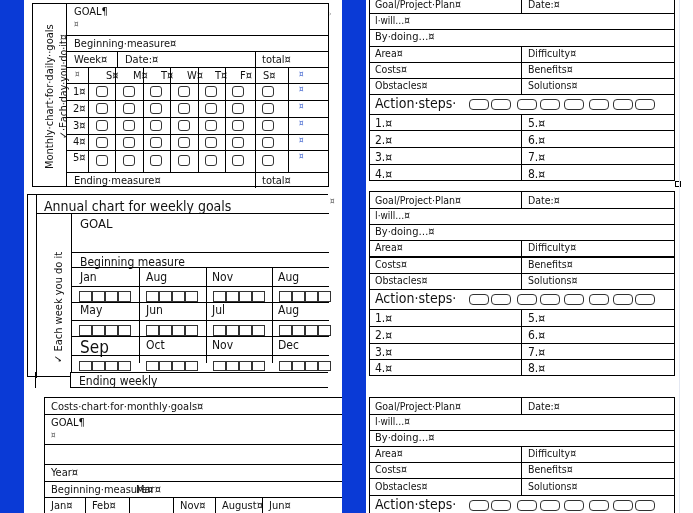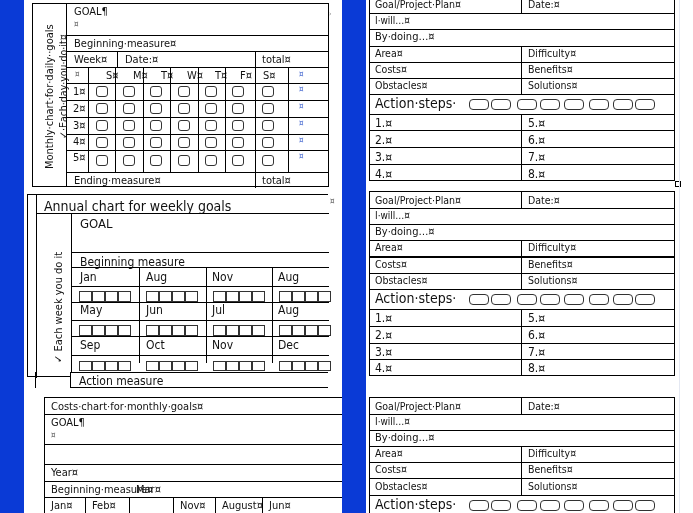--- a/index.html
+++ b/index.html
@@ -187,21 +187,21 @@
       <div class="wb" style="left:185px;top:130px;"></div>
         <div class="wb" style="left:198px;top:130px;"></div>
         <div class="wb" style="left:211px;top:130px;"></div>
         <div class="wb" style="left:224px;top:130px;"></div>
       <div class="wb" style="left:251px;top:130px;"></div>
         <div class="wb" style="left:264px;top:130px;"></div>
         <div class="wb" style="left:277px;top:130px;"></div>
         <div class="wb" style="left:290px;top:130px;"></div>
     </div>
     <div class="hl" style="left:43px;top:141px;width:258px;"></div>
-    <span class="t" style="left:52px;top:144px;font-size:12px;">Sep</span>
+    <span class="t" style="left:52px;top:144px;font-size:17px;">Sep</span>
     <span class="t" style="left:118px;top:144px;font-size:12px;">Oct</span>
     <span class="t" style="left:184px;top:144px;font-size:12px;">Nov</span>
     <span class="t" style="left:250px;top:144px;font-size:12px;">Dec</span>
     <div class="hl" style="left:43px;top:160px;width:258px;"></div>
     <div>
       <div class="wb" style="left:51px;top:166px;height:10px;"></div>
         <div class="wb" style="left:64px;top:166px;height:10px;"></div>
         <div class="wb" style="left:77px;top:166px;height:10px;"></div>
         <div class="wb" style="left:90px;top:166px;height:10px;"></div>
       <div class="wb" style="left:118px;top:166px;height:10px;"></div>
@@ -214,21 +214,21 @@
         <div class="wb" style="left:224px;top:166px;height:10px;"></div>
       <div class="wb" style="left:251px;top:166px;height:10px;"></div>
         <div class="wb" style="left:264px;top:166px;height:10px;"></div>
         <div class="wb" style="left:277px;top:166px;height:10px;"></div>
         <div class="wb" style="left:290px;top:166px;height:10px;"></div>
     </div>
   </div>
   <span class="t mark" style="left:306px;top:198px;">¤</span>
 
   <div class="abs" style="left:46px;top:372px;width:258px;height:16px;border-top:1px solid #000;border-bottom:1px solid #000;border-left:1px solid #000;background:#fff;">
-    <span class="t" style="left:8px;top:2px;font-size:12px;">Action measure</span>
+    <span class="t" style="left:8px;top:2px;font-size:12px;">Ending weekly</span>
   </div>
   <div class="vl" style="left:11px;top:372px;height:16px;"></div>
 
   <div class="abs b" style="left:20px;top:397px;width:298px;height:120px;border-right:none;">
     <span class="t" style="left:6px;top:3px;">Costs·chart·for·monthly·goals¤</span>
     <div class="hl" style="left:0;top:16px;width:298px;"></div>
     <span class="t" style="left:6px;top:19px;">GOAL¶</span>
     <span class="t mark" style="left:6px;top:34px;">¤</span>
     <div class="hl" style="left:0;top:46px;width:298px;"></div>
     <div class="hl" style="left:0;top:66px;width:298px;"></div>

